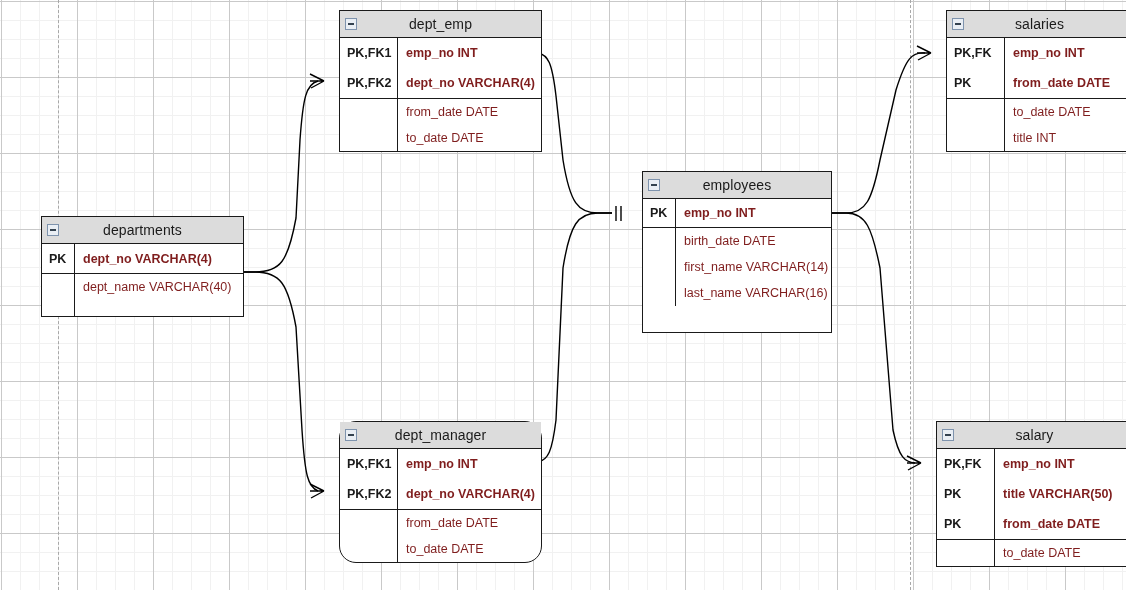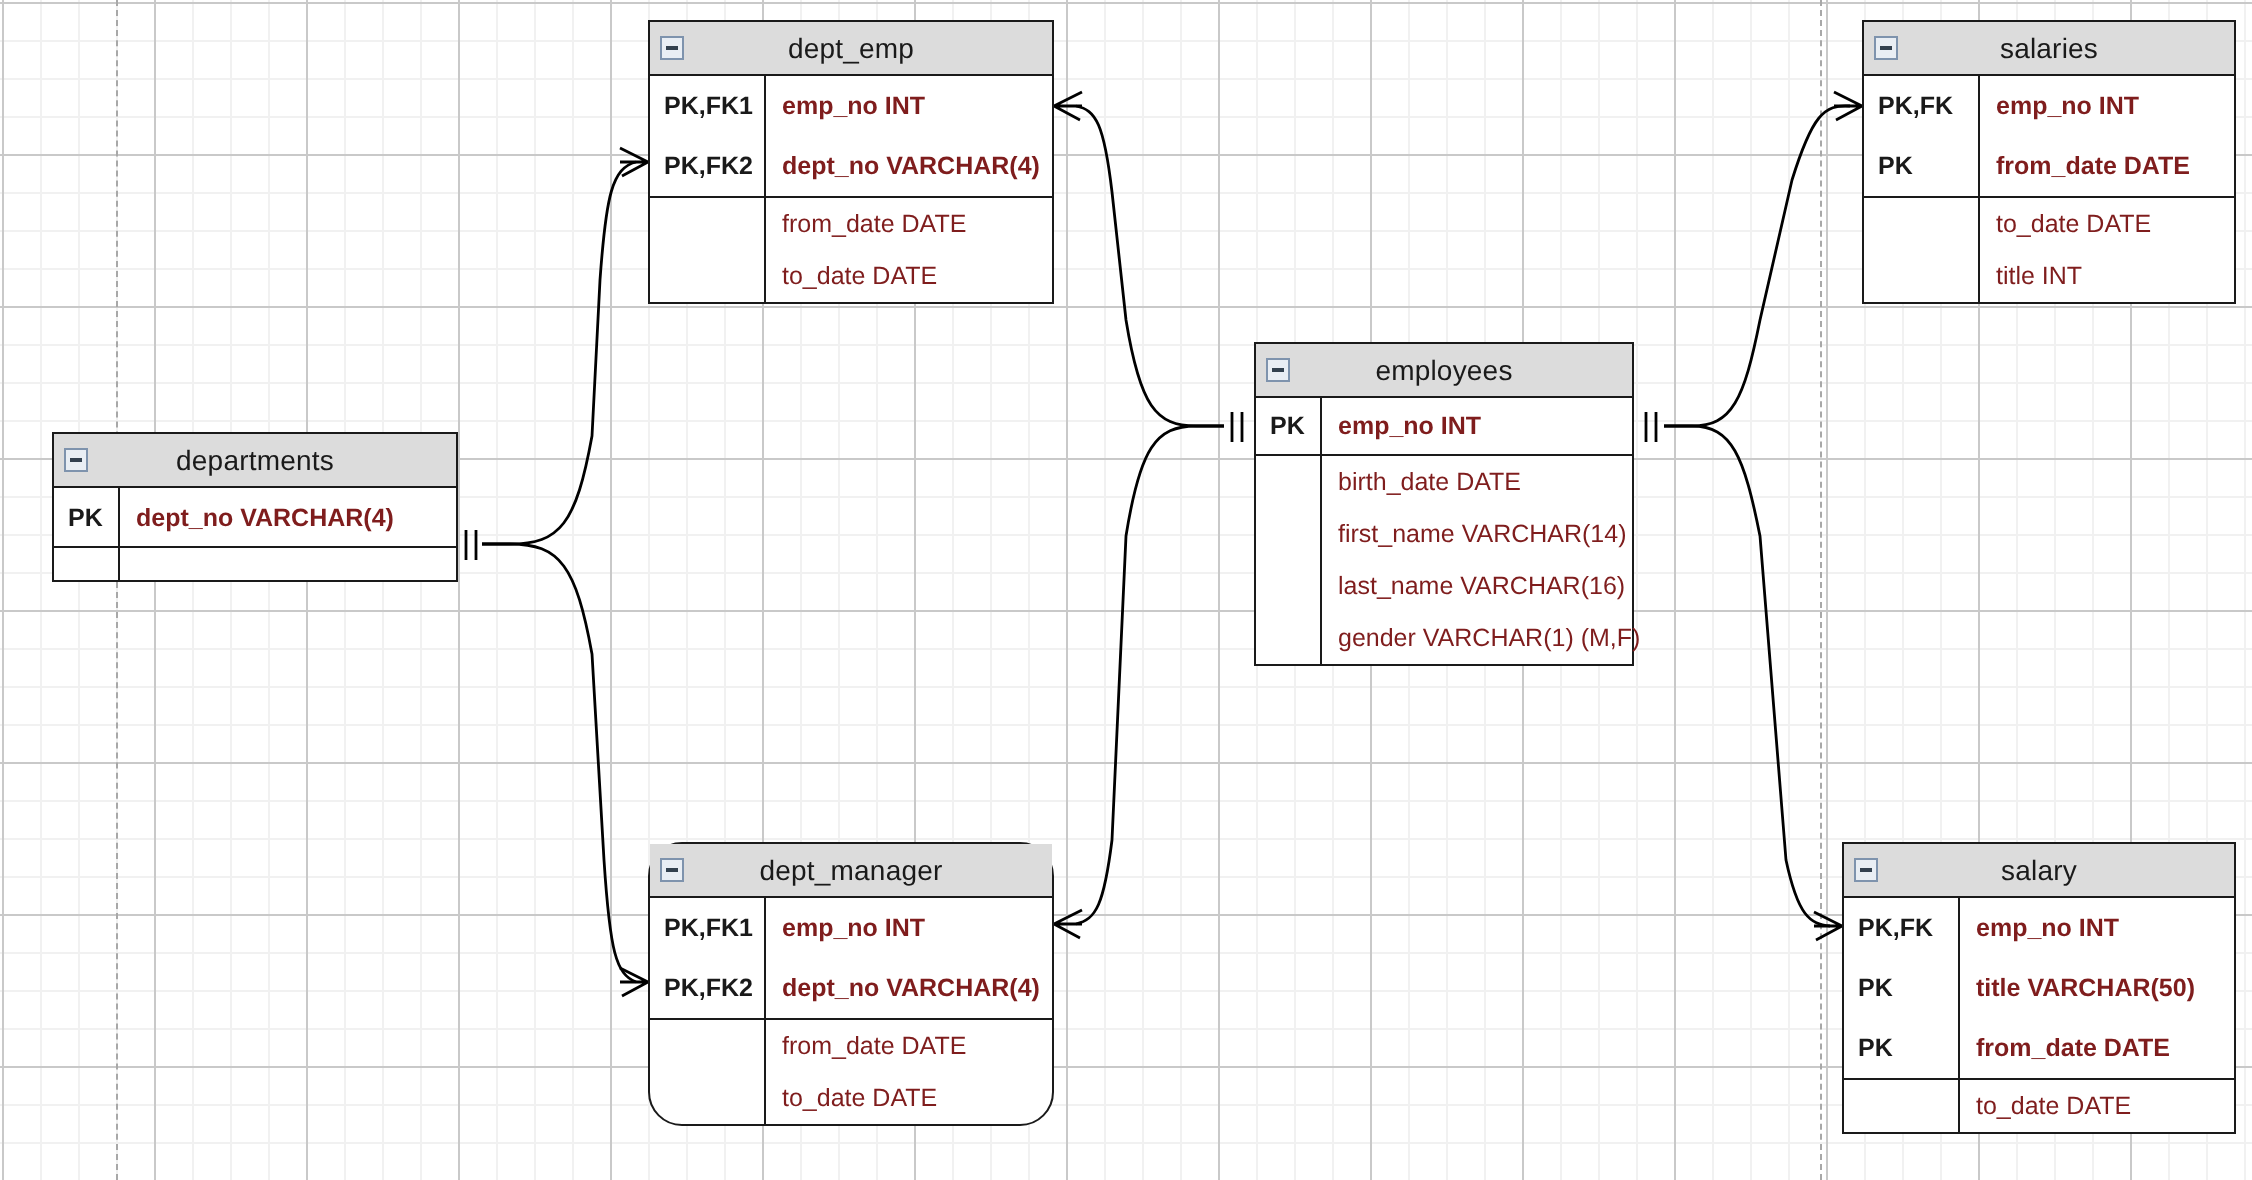--- a/index.html
+++ b/index.html
@@ -45,20 +45,21 @@
   svg.links path, svg.links line {
     fill: none;
     stroke: #000000;
     stroke-width: 1.4;
   }
   .entity {
     position: absolute;
     border: 1.6px solid #1a1a1a;
     background: #ffffff;
     box-sizing: border-box;
+    margin-left: 15px;
   }
   .ent-header {
     position: relative;
     height: 27px;
     background: #dcdcdc;
     border-bottom: 1.6px solid #1a1a1a;
     display: flex;
     align-items: center;
     justify-content: center;
     box-sizing: border-box;
@@ -245,20 +246,24 @@
       <span class="collapse-icon"></span>
       <span class="ent-title">departments</span>
     </div>
     <div class="ent-section keys">
       <div class="ent-row" style="height:29px">
         <span class="key-cell" style="width:32px">PK</span>
         <span class="attr-cell">dept_no   VARCHAR(4)</span>
       </div>
     </div>
     <div class="ent-section nonkeys">
+      <div class="ent-row" style="height:26px">
+        <span class="key-cell" style="width:32px"></span>
+        <span class="attr-cell">dept_name  VARCHAR(40)</span>
+      </div>
       <div class="ent-row" style="height:16px">
         <span class="key-cell" style="width:32px"></span>
         <span class="attr-cell"></span>
       </div>
     </div>
   </div>
 
   <div class="entity" style="left:627px; top:171px; width:190px;">
     <div class="ent-header">
       <span class="collapse-icon"></span>
@@ -278,21 +283,20 @@
       <div class="ent-row" style="height:26px">
         <span class="key-cell" style="width:32px"></span>
         <span class="attr-cell">first_name  VARCHAR(14)</span>
       </div>
       <div class="ent-row" style="height:26px">
         <span class="key-cell" style="width:32px"></span>
         <span class="attr-cell">last_name  VARCHAR(16)</span>
       </div>
       <div class="ent-row" style="height:26px">
         <span class="key-cell" style="width:32px"></span>
-        <span class="attr-cell">gender  VARCHAR(1) (M,F)</span>
       </div>
     </div>
   </div>
 
   <div class="entity" style="left:324px; top:421px; width:203px;border-radius:17px;">
     <div class="ent-header">
       <span class="collapse-icon"></span>
       <span class="ent-title">dept_manager</span>
     </div>
     <div class="ent-section keys">

